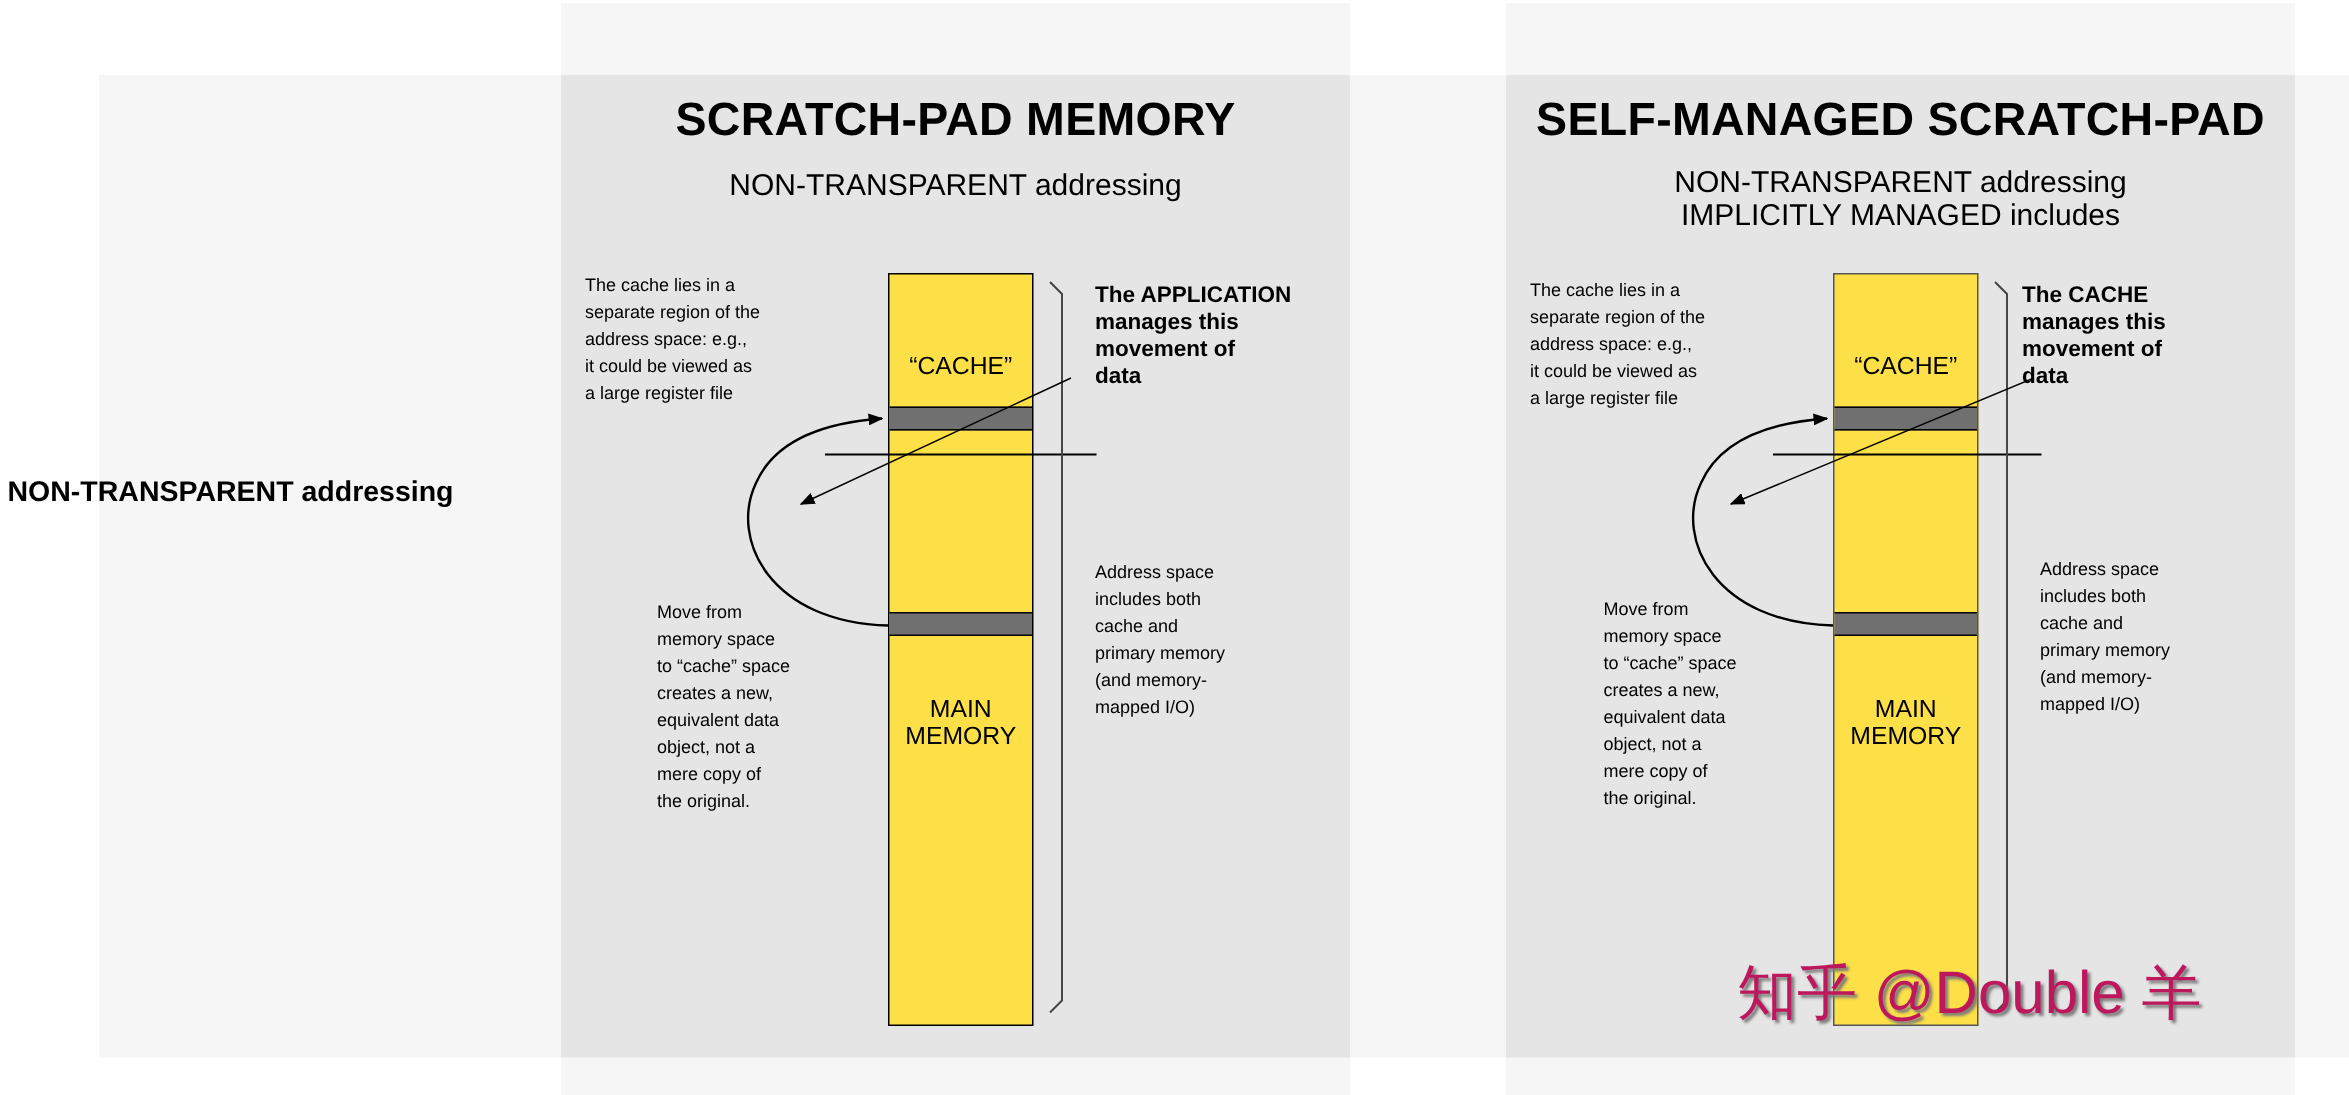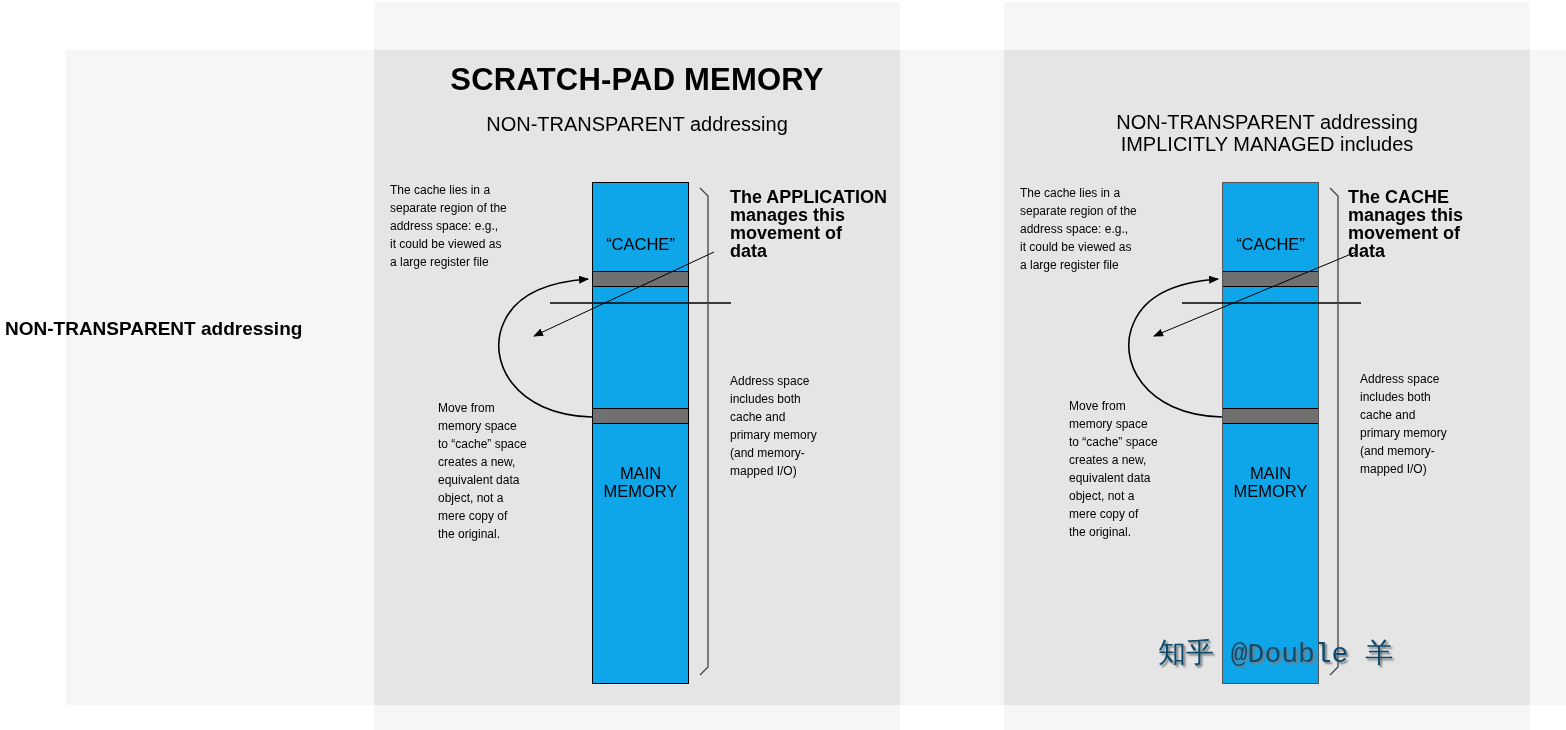--- a/index.html
+++ b/index.html
@@ -18,32 +18,32 @@
   }
   .p-title {
     position:absolute; left:0; width:526px; top:12px; text-align:center;
     font-weight:bold; font-size:31px; letter-spacing:0.2px; white-space:nowrap;
   }
   .p-sub {
     position:absolute; left:0; width:526px; top:63px; text-align:center;
     font-size:20px; line-height:22px;
   }
   .txt { position:absolute; font-size:12px; line-height:18px; white-space:nowrap; }
-  .bold { font-weight:bold; font-size:18px; }
+  .bold { font-weight:bold; font-size:15px; }
   .col {
     position:absolute; left:218px; top:132px; width:97px; height:502px;
-    background:#0ea5e9; border:1.5px solid #000; box-sizing:border-box;
+    background:#fde047; border:1.5px solid #000; box-sizing:border-box;
   }
   .band { position:absolute; left:0; width:100%; height:16px; background:#707070; border-top:1px solid #000; border-bottom:1px solid #000; box-sizing:border-box; }
   .col-label { position:absolute; left:0; width:100%; text-align:center; font-size:16.5px; line-height:18px; }
   svg.overlay { position:absolute; left:0; top:0; }
   .watermark {
-    position:absolute; left:1158px; top:634px; font-size:28px; color:#0c4a6e;
+    position:absolute; left:1158px; top:634px; font-size:40px; color:#be185d;
     text-shadow:2px 2px 2px #7a7a7a; white-space:nowrap;
-    font-family:Liberation Mono, monospace;
+    font-family:Liberation Sans, sans-serif;
   }
 </style>
 </head>
 <body>
 
 <div class="bg-band"></div>
 <div class="strip" style="left:374px;top:2px;width:526px;height:48px;"></div>
 <div class="strip" style="left:1004px;top:2px;width:526px;height:48px;"></div>
 <div class="strip" style="left:374px;top:705px;width:526px;height:25px;"></div>
 <div class="strip" style="left:1004px;top:705px;width:526px;height:25px;"></div>
@@ -112,20 +112,21 @@
 
     <polyline points="326,138 334,146 334,617 326,625" fill="none" stroke="#444" stroke-width="1.3"></polyline>
 
     <path d="M218,367 C140,365 112,310 130,272 C142,245 172,232 214,229" fill="none" stroke="#000" stroke-width="1.6" marker-end="url(#ah0)"></path>
 
     <line x1="340" y1="202" x2="160" y2="286" stroke="#000" stroke-width="1" marker-end="url(#ah0)"></line>
   </svg>
 </div>
 
 <div class="panel" style="left:1004px;">
+  <div class="p-title">SELF-MANAGED SCRATCH-PAD</div>
   <div class="p-sub" style="top:61px;">
     <div>NON-TRANSPARENT addressing</div>
     <div>IMPLICITLY MANAGED includes</div>
   </div>
 
   <div class="txt" style="left:16px;top:134px;">
     <div>The cache lies in a</div>
     <div>separate region of the</div>
     <div>address space: e.g.,</div>
     <div>it could be viewed as</div>

